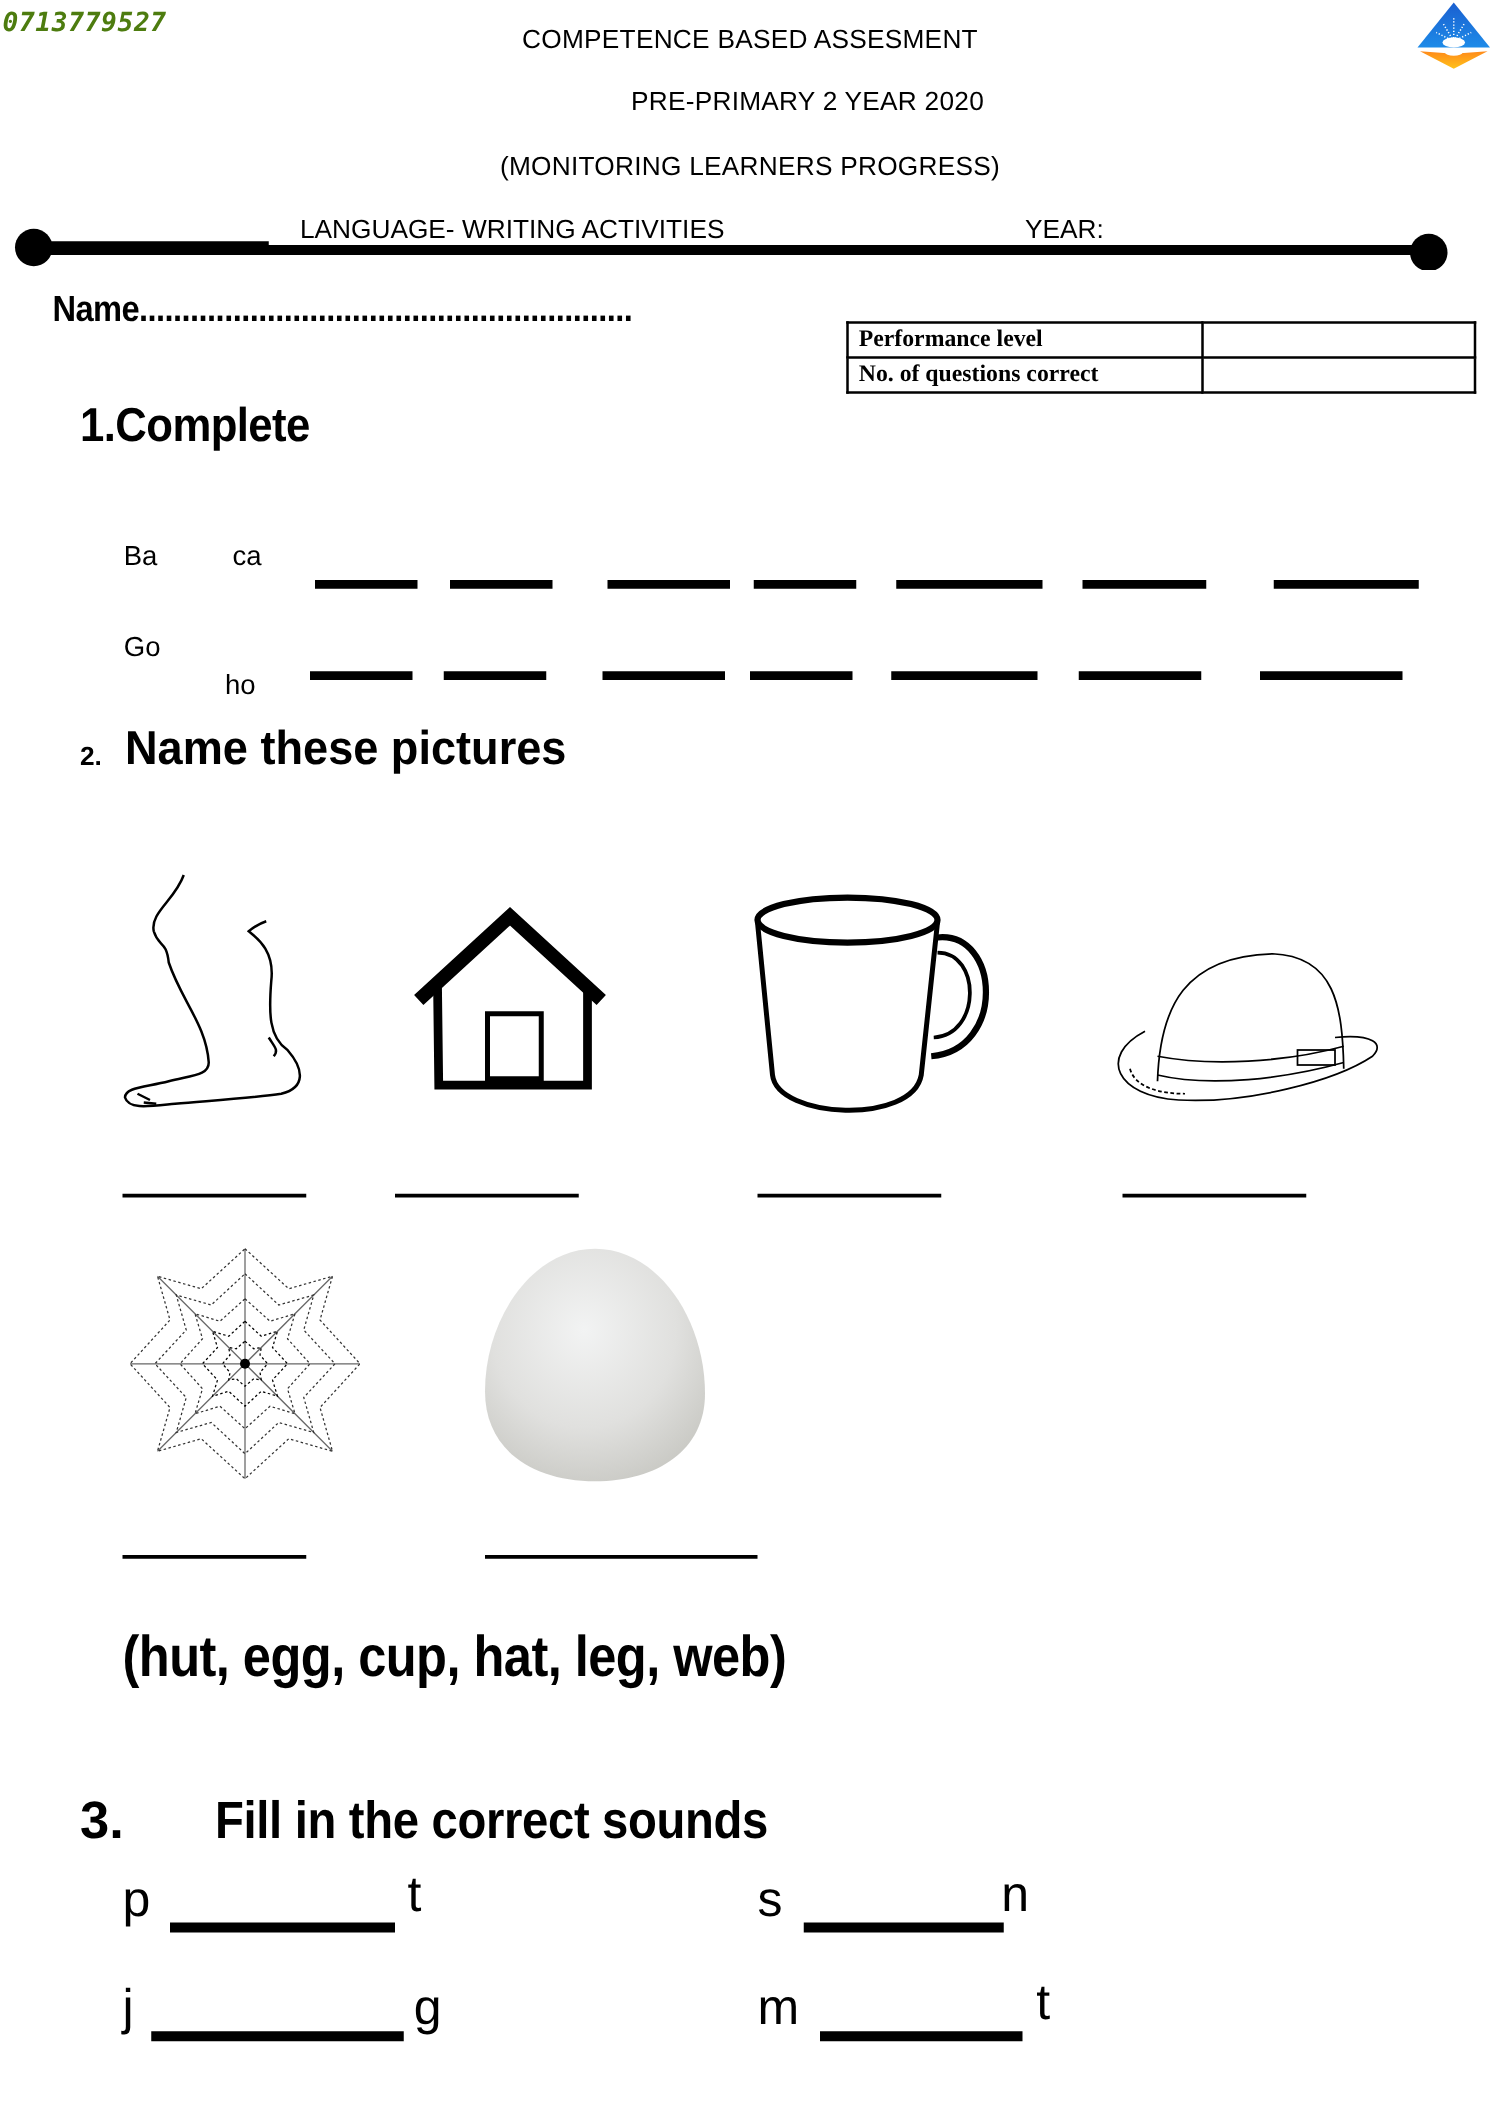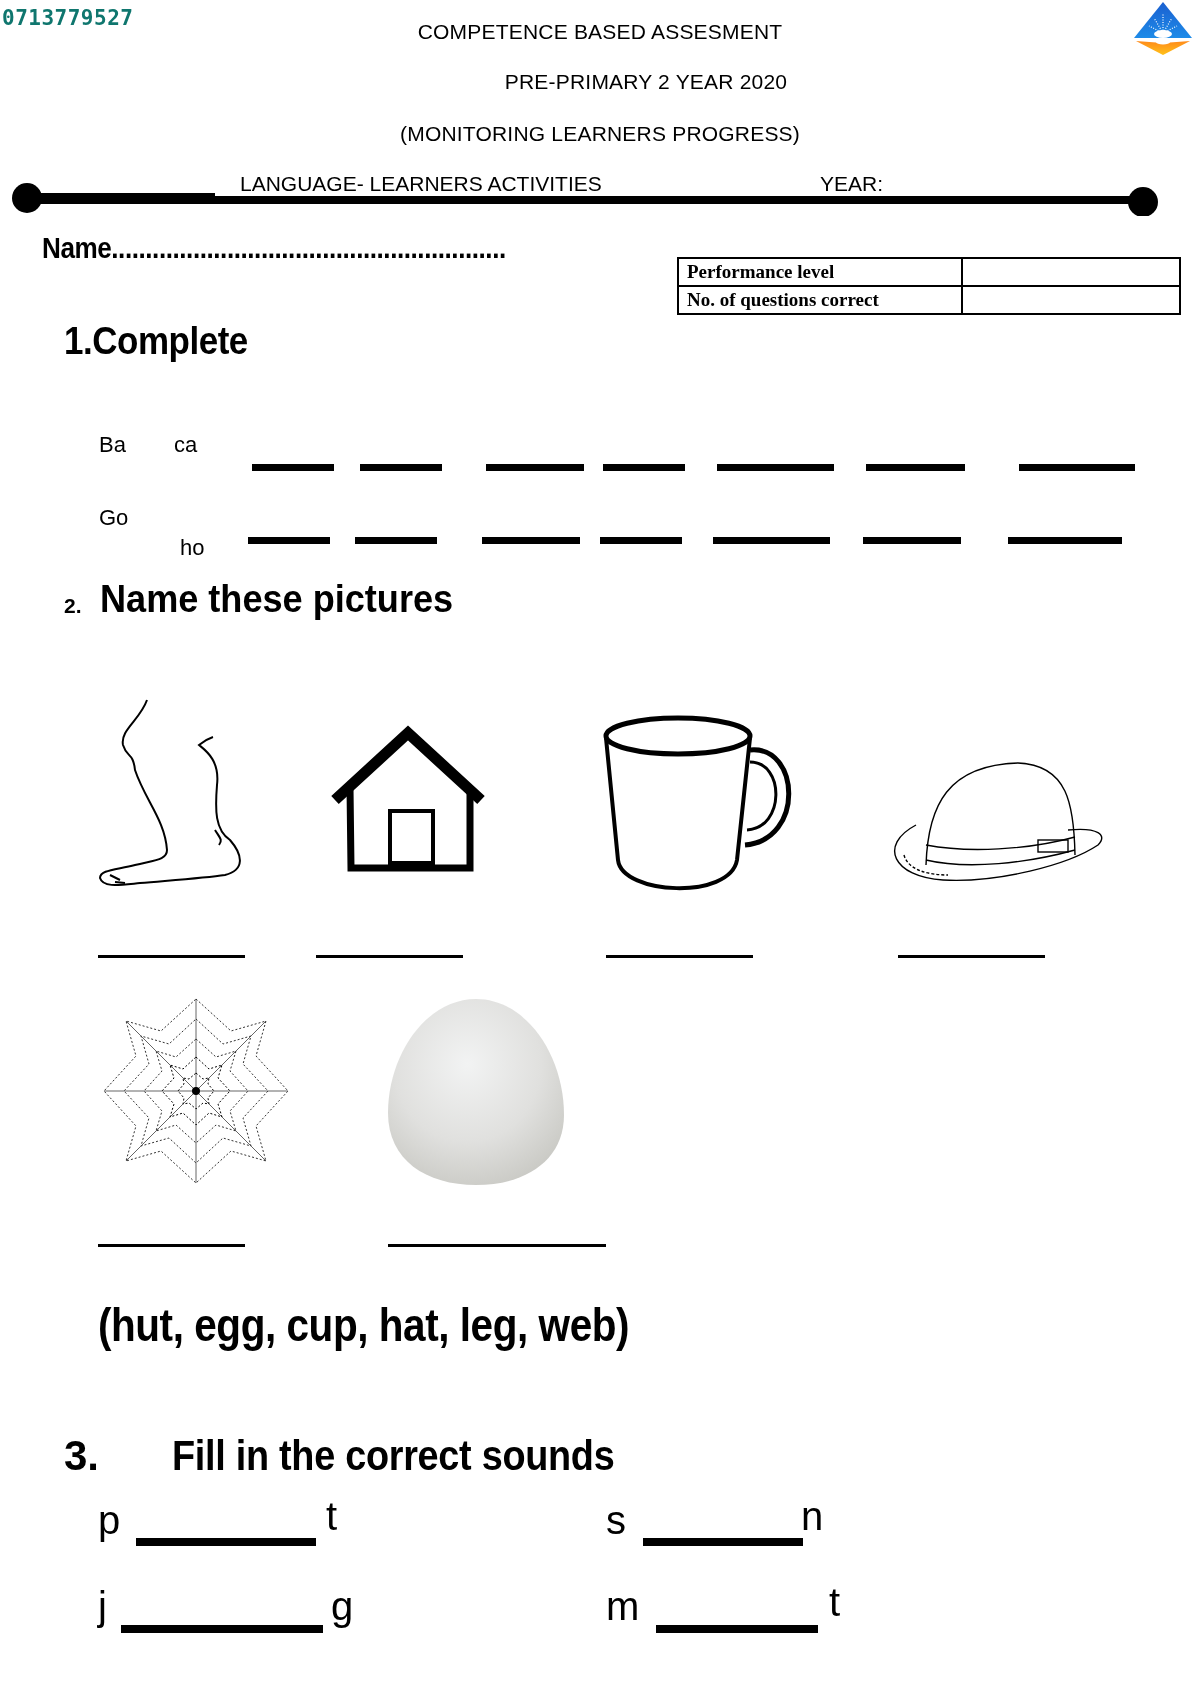--- a/index.html
+++ b/index.html
@@ -1,18 +1,18 @@
 <!DOCTYPE html>
 <html><head>
 <meta charset="utf-8">
 <style>
   html, body { margin:0; padding:0; background:#ffffff; }
   body { width:1200px; height:1698px; position:relative; overflow:hidden; font-family:"Liberation Sans", sans-serif; color:#000; }
   .abs { position:absolute; }
-  .phone { left:2px; top:6px; font-family:"DejaVu Sans Mono", monospace; font-weight:bold; font-size:21px; color:#0f766e; letter-spacing:0.5px; }
+  .phone { left:2px; top:6px; font-family:"DejaVu Sans Mono", monospace; font-style:italic; font-weight:bold; font-size:21px; color:#4d7c0f; letter-spacing:0.5px; }
   .hdr { left:0; width:1200px; text-align:center; font-size:21px; letter-spacing:0.2px; }
   .logo { left:1130px; top:0px; width:66px; height:58px; }
   .rule-wrap { left:10px; top:176px; width:1150px; height:40px; }
   .subhdr { top:172px; font-size:21px; }
   .time-line { left:893px; top:196px; width:148px; height:2px; background:#000; }
   .name-line { left:42px; top:232px; font-family:"Liberation Sans", sans-serif; font-weight:bold; font-size:29px; letter-spacing:-0.5px; transform:scaleX(0.9); transform-origin:left; }
   table.score { position:absolute; left:677px; top:257px; width:504px; border-collapse:collapse; border:2px solid #000; font-family:"Liberation Serif", serif; font-weight:bold; font-size:19px; }
   table.score td { border:2px solid #000; height:26px; padding:0 8px; }
   table.score td.val { width:200px; }
   .q1 { left:64px; top:320px; font-weight:bold; font-size:38px; letter-spacing:-0.5px; transform:scaleX(0.92); transform-origin:left; }
@@ -63,21 +63,21 @@
 </div>
 
 <div class="abs rule-wrap">
   <svg width="1150" height="40" viewBox="0 0 1150 40">
     <circle cx="17" cy="22" r="15" fill="#000"></circle>
     <circle cx="1133" cy="26" r="15" fill="#000"></circle>
     <rect x="30" y="20" width="1100" height="8" fill="#000"></rect>
     <rect x="30" y="17" width="175" height="4" fill="#000"></rect>
   </svg>
 </div>
-<div class="abs subhdr" style="left:240px;">LANGUAGE- LEARNERS ACTIVITIES</div>
+<div class="abs subhdr" style="left:240px;">LANGUAGE- WRITING ACTIVITIES</div>
 <div class="abs subhdr" style="left:820px;">YEAR:</div>
 <div class="abs time-line"></div>
 
 <div class="abs name-line">Name..........................................................</div>
 
 <table class="score">
   <tbody>
       <tr>
     <td>Performance level</td>
     <td class="val"></td>
@@ -85,21 +85,21 @@
   <tr>
     <td>No. of questions correct</td>
     <td class="val"></td>
   </tr>
 </tbody>
   </table>
 
 <div class="abs q1">1.Complete</div>
 
 <div class="abs word" style="left:99px; top:432px;">Ba</div>
-<div class="abs word" style="left:174px; top:432px;">ca</div>
+<div class="abs word" style="left:186px; top:432px;">ca</div>
 <div class="blank" style="left:252px; top:464px; width:82px;"></div>
 <div class="blank" style="left:360px; top:464px; width:82px;"></div>
 <div class="blank" style="left:486px; top:464px; width:98px;"></div>
 <div class="blank" style="left:603px; top:464px; width:82px;"></div>
 <div class="blank" style="left:717px; top:464px; width:117px;"></div>
 <div class="blank" style="left:866px; top:464px; width:99px;"></div>
 <div class="blank" style="left:1019px; top:464px; width:116px;"></div>
 
 <div class="abs word" style="left:99px; top:505px;">Go</div>
 <div class="abs word" style="left:180px; top:505px;margin-top:30px;">ho</div>

